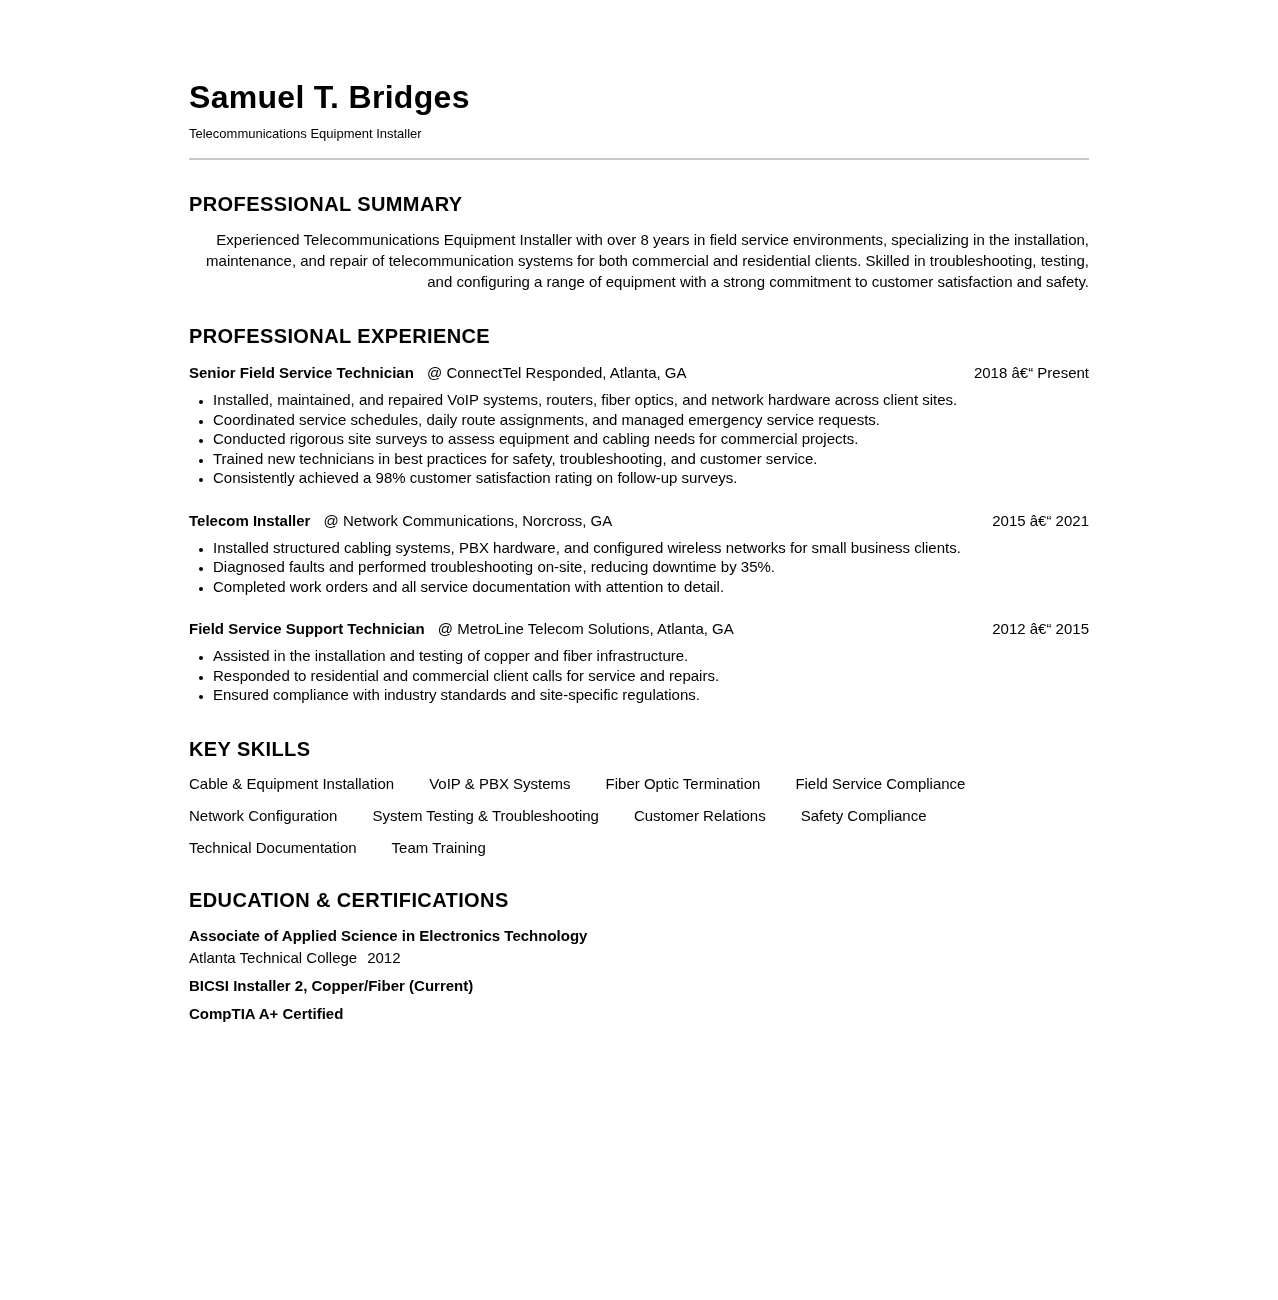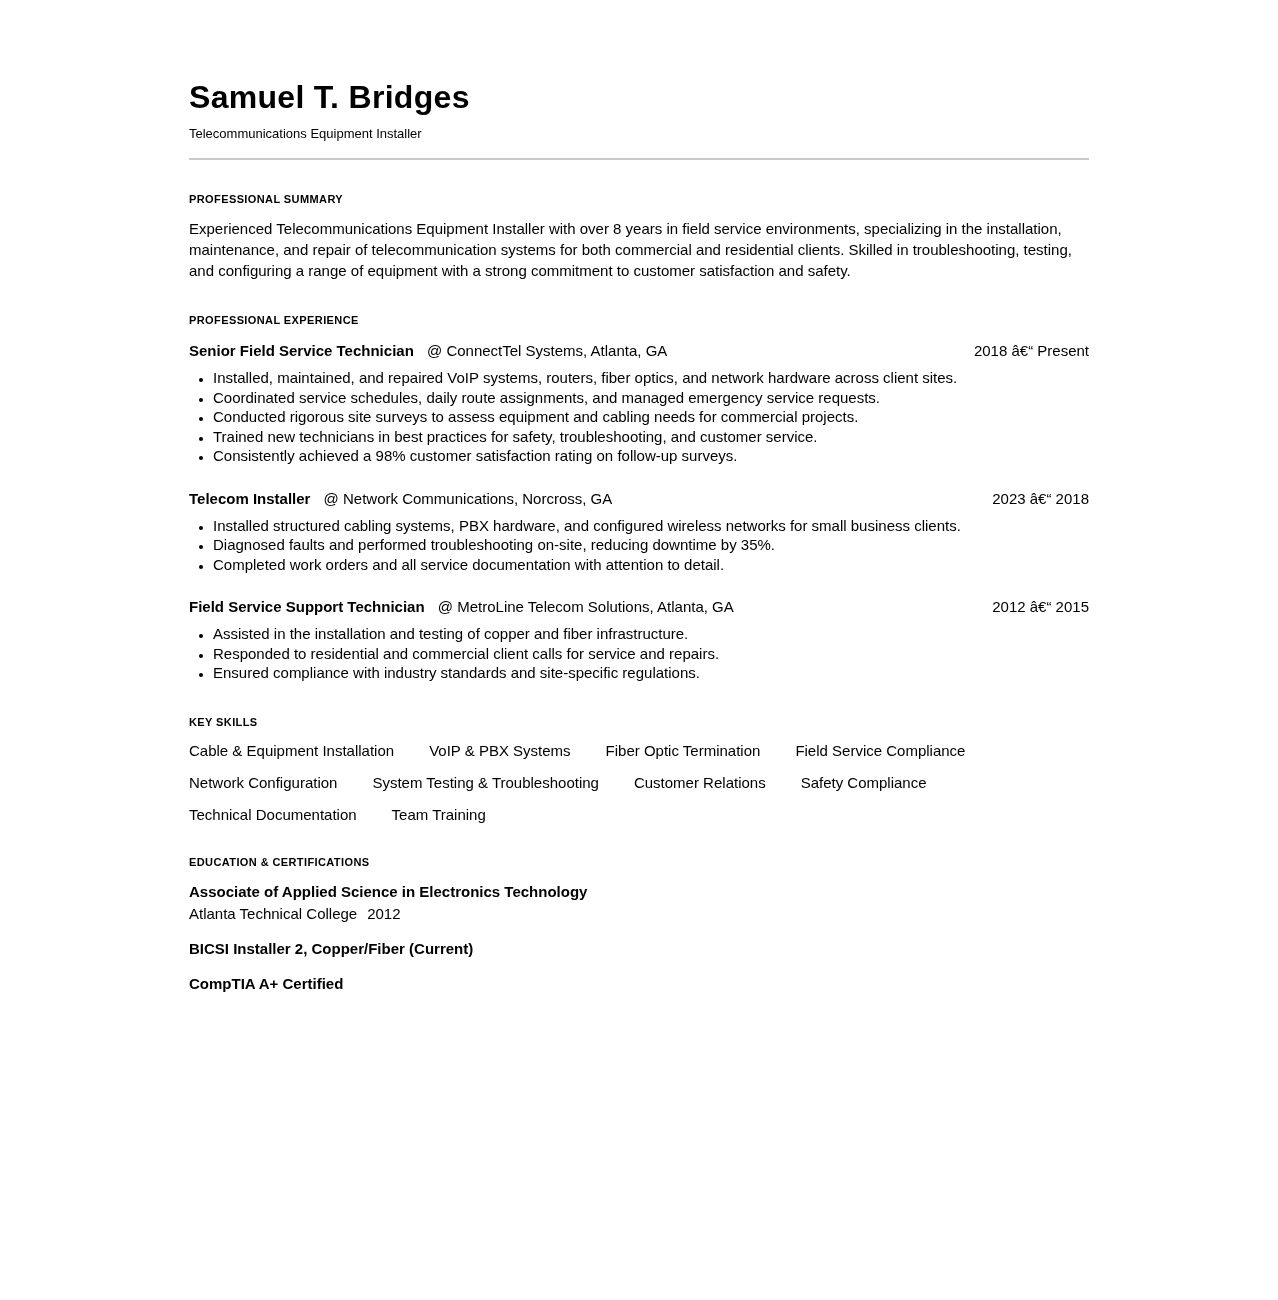--- a/index.html
+++ b/index.html
@@ -44,27 +44,28 @@
   }
   .rule {
     border: none;
     border-top: 2px solid #c9c9c9;
     margin: 13px 0 0 0;
   }
 
   
   .section-heading {
     margin: 33px 0 0 0;
-    font-size: 11px;
+    font-size: 20px;
     font-weight: bold;
     letter-spacing: 0.4px;
   }
   .summary-text {
     margin: 13px 0 0 0;
     line-height: 21px;
+    text-align: right;
   }
 
   
   .job { margin-top: 16px; }
   .job + .job { margin-top: 24px; }
   .job-header {
     display: flex;
     justify-content: space-between;
     align-items: baseline;
   }
@@ -94,21 +95,21 @@
 
   
   .degree-name {
     margin-top: 15px;
     font-weight: bold;
     line-height: 18px;
   }
   .school-line { margin-top: 4px; line-height: 18px; }
   .graduation-year { margin-left: 10px; }
   .certification {
-    margin-top: 17px;
+    margin-top: 10px;
     font-weight: bold;
     line-height: 18px;
   }
 </style>
 </head>
 <body>
 
 <div class="page">
 
   <div class="header">
@@ -126,41 +127,41 @@
   </div>
 
   <div>
     <h2 class="section-heading">PROFESSIONAL EXPERIENCE</h2>
 
     <div class="job">
       <div class="job-header">
         <div>
           <span class="job-title">Senior Field Service Technician</span>
           <span class="job-at">@</span>
-          <span>ConnectTel Systems, Atlanta, GA</span>
+          <span>ConnectTel Responded, Atlanta, GA</span>
         </div>
         <div class="job-dates">2018 â€“ Present</div>
       </div>
       <ul class="job-bullets">
         <li>Installed, maintained, and repaired VoIP systems, routers, fiber optics, and network hardware across client sites.</li>
         <li>Coordinated service schedules, daily route assignments, and managed emergency service requests.</li>
         <li>Conducted rigorous site surveys to assess equipment and cabling needs for commercial projects.</li>
         <li>Trained new technicians in best practices for safety, troubleshooting, and customer service.</li>
         <li>Consistently achieved a 98% customer satisfaction rating on follow-up surveys.</li>
       </ul>
     </div>
 
     <div class="job">
       <div class="job-header">
         <div>
           <span class="job-title">Telecom Installer</span>
           <span class="job-at">@</span>
           <span>Network Communications, Norcross, GA</span>
         </div>
-        <div class="job-dates">2023 â€“ 2018</div>
+        <div class="job-dates">2015 â€“ 2021</div>
       </div>
       <ul class="job-bullets">
         <li>Installed structured cabling systems, PBX hardware, and configured wireless networks for small business clients.</li>
         <li>Diagnosed faults and performed troubleshooting on-site, reducing downtime by 35%.</li>
         <li>Completed work orders and all service documentation with attention to detail.</li>
       </ul>
     </div>
 
     <div class="job">
       <div class="job-header">

